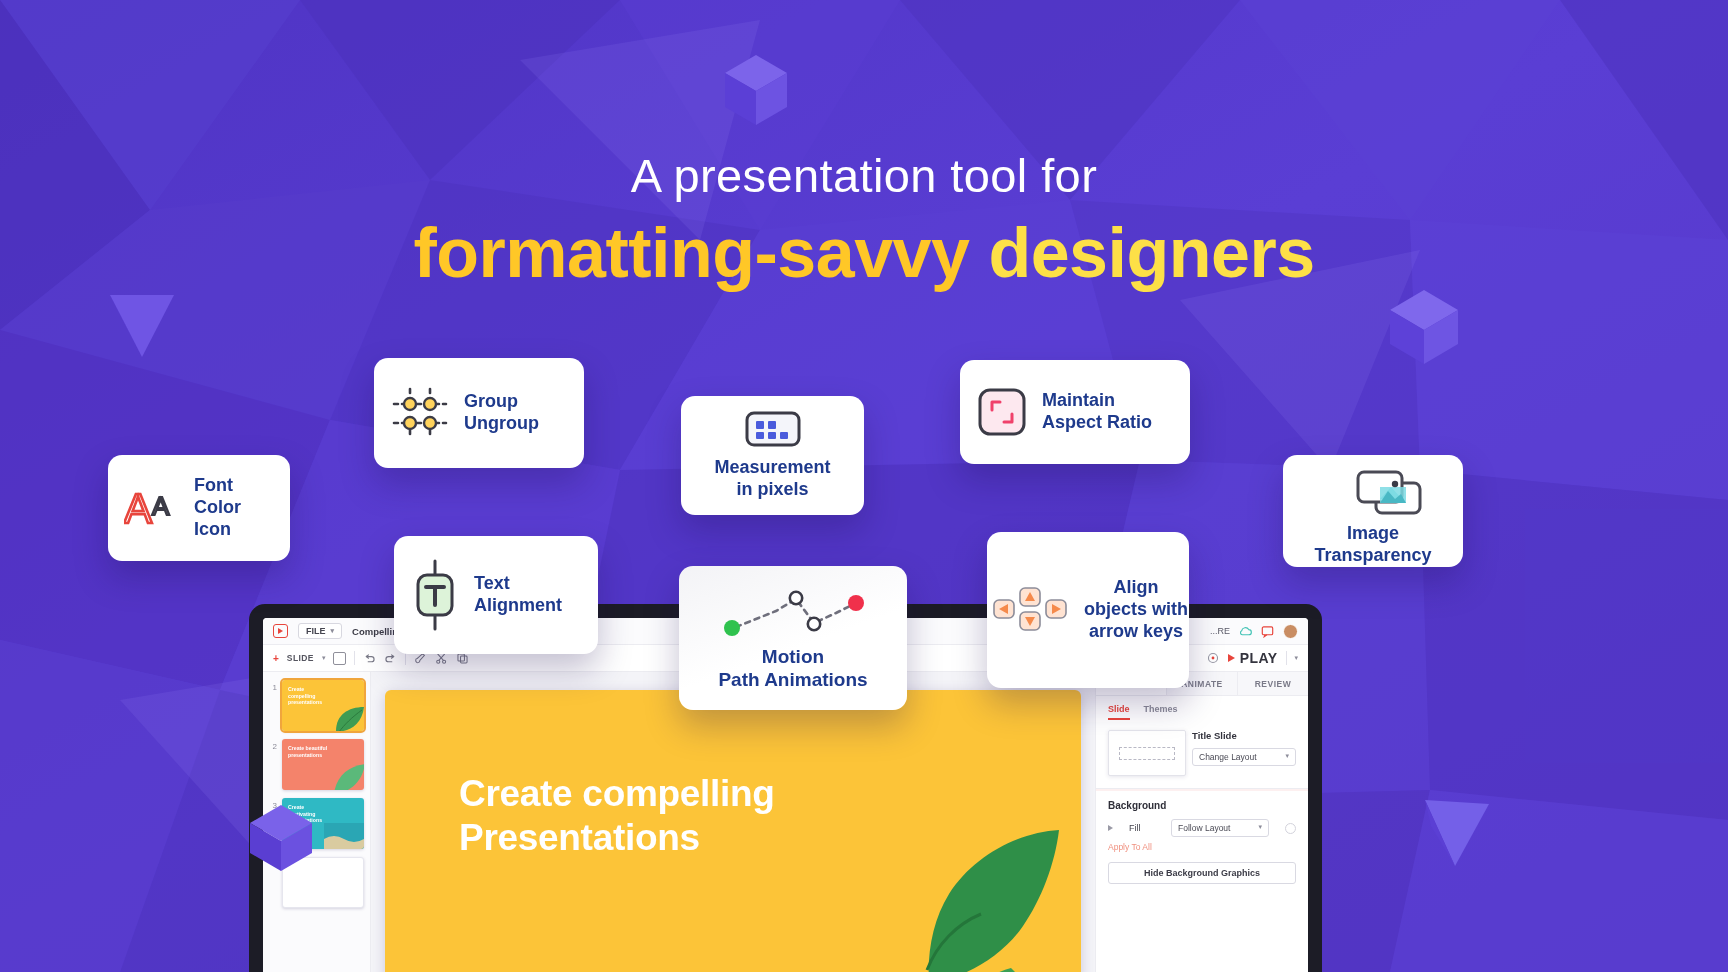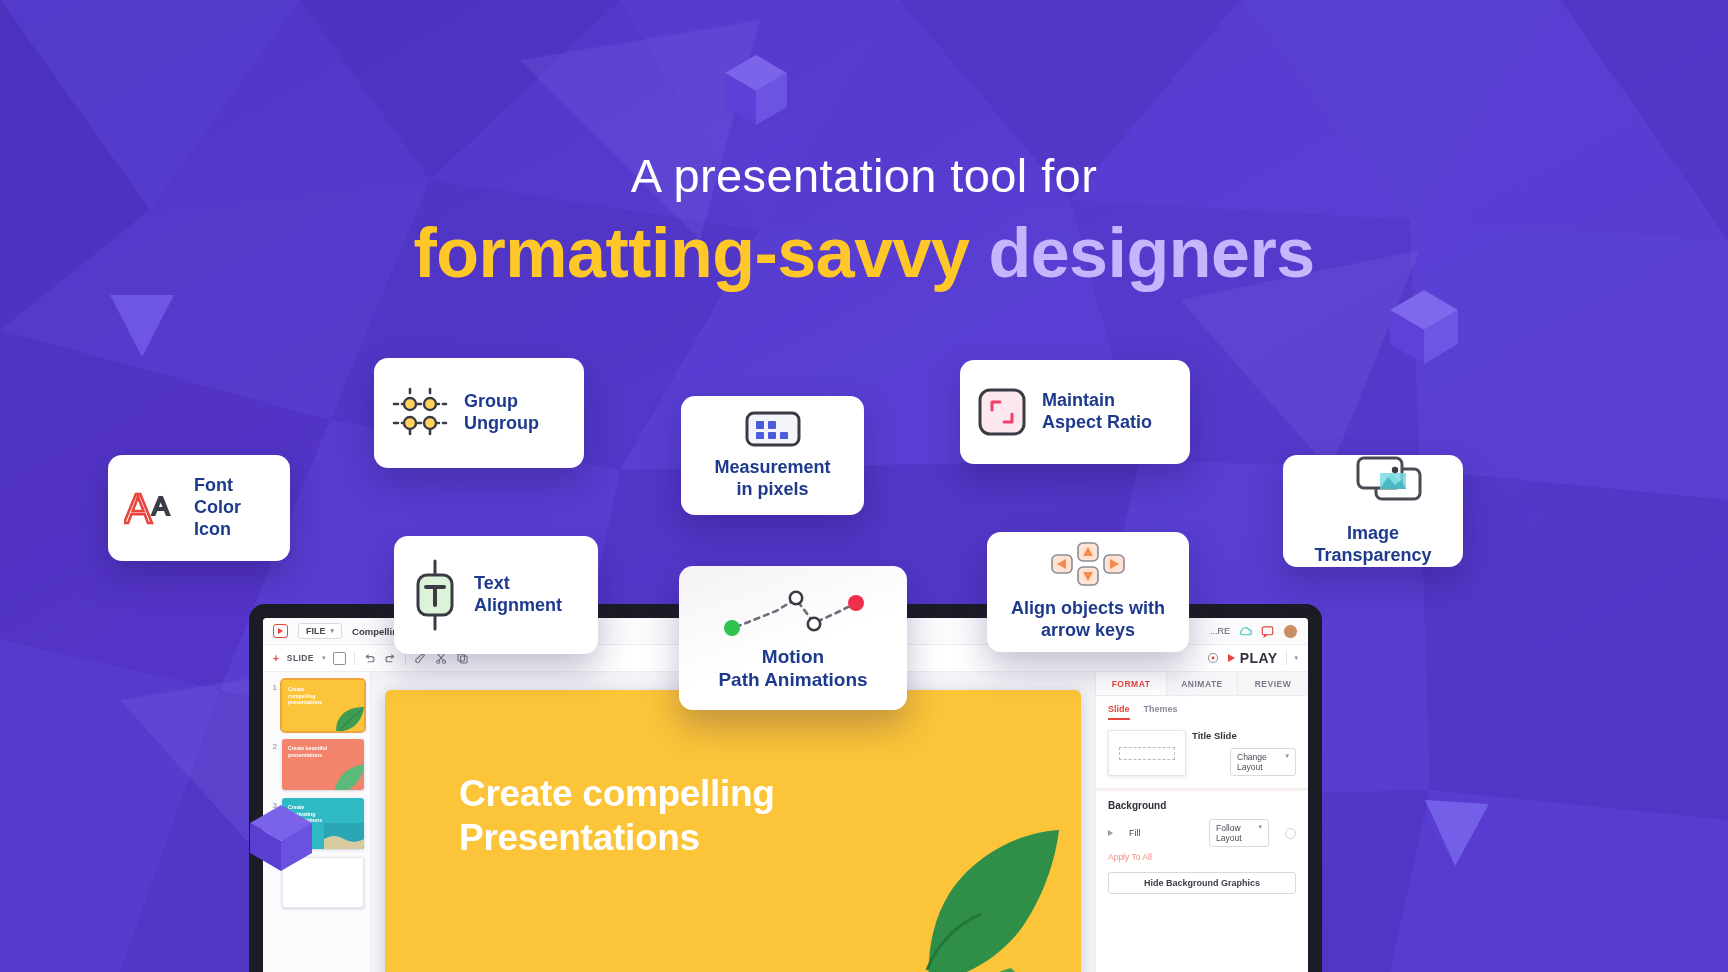--- a/index.html
+++ b/index.html
@@ -49,21 +49,21 @@
   .headline-top {
     color: #ffffff; font-size: 47px; font-weight: 400; letter-spacing: .4px;
     line-height: 1.1;
   }
   .headline-main {
     margin-top: 14px;
     font-size: 70px; font-weight: 800; letter-spacing: -0.5px; line-height: 1.08;
     white-space: nowrap;
   }
   .hl-accent { color: #ffc727; }
-  .hl-plain  { color: #c4b5fd; }
+  .hl-plain  { color: #fde047; }
 
   
   .chip {
     position: absolute;
     background: #ffffff;
     border-radius: 14px;
     box-shadow: 0 16px 34px rgba(26,12,76,.26);
     display: flex;
     align-items: center;
     z-index: 30;
@@ -75,25 +75,25 @@
     line-height: 1.22;
     white-space: pre-line;
   }
   .chip-icon { flex: 0 0 auto; display: flex; align-items: center; justify-content: center; }
 
   
   #chip-group      { left: 374px; top: 358px;  width: 210px; height: 110px; padding: 0 18px; gap: 16px; }
   #chip-font       { left: 108px; top: 455px;  width: 182px; height: 106px; padding: 0 16px; gap: 12px; }
   #chip-measure    { left: 681px; top: 396px;  width: 183px; height: 119px; flex-direction: column; justify-content: center; gap: 10px; }
   #chip-aspect     { left: 960px; top: 360px;  width: 230px; height: 104px; padding: 0 18px; gap: 16px; }
-  #chip-image      { left: 1283px; top: 455px; width: 180px; height: 112px; flex-direction: column; justify-content: space-between; gap: 6px; }
+  #chip-image      { left: 1283px; top: 455px; width: 180px; height: 112px; flex-direction: column; justify-content: flex-end; gap: 6px; }
   #chip-text       { left: 394px; top: 536px;  width: 204px; height: 118px; padding: 0 18px; gap: 16px; }
   #chip-motion     { left: 679px; top: 566px;  width: 228px; height: 144px; flex-direction: column; justify-content: center; gap: 8px;
                      background: linear-gradient(160deg,#f3f3f6 0%,#ffffff 55%); }
-  #chip-align      { left: 987px; top: 532px;  width: 202px; height: 120px; flex-direction: column; justify-content: center; gap: 10px; }
+  #chip-align      { left: 987px; top: 532px;  width: 202px; height: 156px; flex-direction: row; justify-content: center; gap: 10px; }
 
   .chip-measure-label, .chip-image-label, .chip-motion-label, .chip-align-label {
     text-align: center;
   }
   .chip-motion-label { font-size: 19px; }
   .chip-align-label  { font-size: 18px; }
   .chip-image-label  { font-size: 18px; }
 
   
   .laptop {
@@ -211,21 +211,20 @@
     display: flex; align-items: center; justify-content: center; box-shadow: 0 1px 4px rgba(40,30,90,.12);
   }
   .layout-prev span { display: block; width: 56px; height: 13px; border: 1px dashed #b9b9c5; }
   .insp-right-col { flex: 1; display: flex; flex-direction: column; gap: 7px; }
   .insp-title { font-size: 9.5px; font-weight: 800; color: #34343e; }
   .select-box {
     border: 1px solid #d9d9e2; border-radius: 3px; background: #fff;
     font-size: 8.5px; color: #4a4a55; padding: 3px 6px;
     display: flex; align-items: flex-start; justify-content: space-between; gap: 6px;
     cursor: pointer;
-    margin-left: 38px;
   }
   .caret { font-size: 7px; color: #8c8c99; }
   .insp-divider { height: 1px; background: #ececf1; margin: 2px 0 0 0; }
   .insp-head {
     padding: 9px 12px 5px 12px; font-size: 10px; font-weight: 800; color: #2f2f39;
     border-top: 2px solid #e8453c14;
   }
   .insp-row { display: flex; align-items: center; gap: 16px; padding: 3px 12px; }
   .insp-row .lbl { width: 26px; font-size: 9px; color: #45454f; }
   .tri-right { width: 0; height: 0; border-left: 5px solid #9a9aa6; border-top: 3.5px solid transparent; border-bottom: 3.5px solid transparent; }

